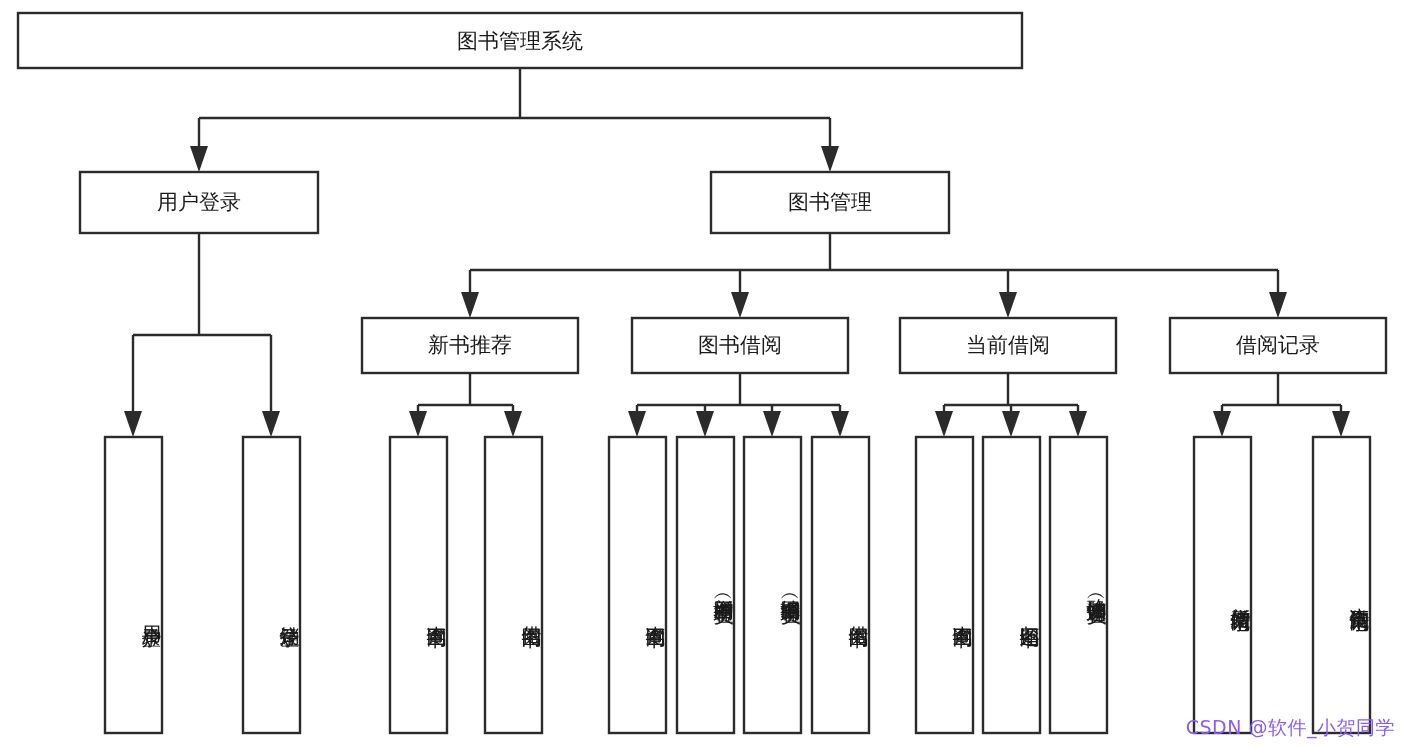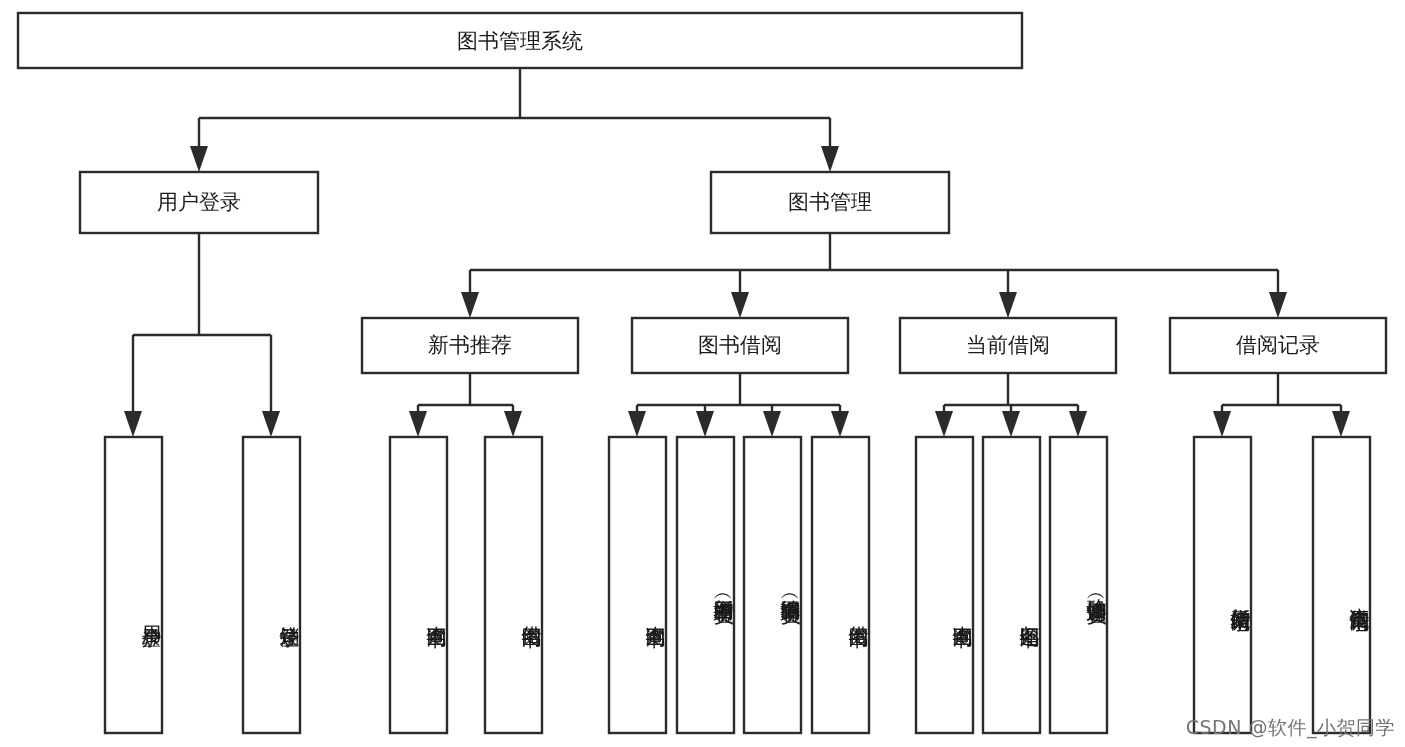--- a/index.html
+++ b/index.html
@@ -61,21 +61,21 @@
     display: flex;
     align-items: flex-start;
     justify-content: center;
   }
   .watermark {
     position: absolute;
     right: 10px;
     bottom: 6px;
     font-family: "DejaVu Sans", "Liberation Sans", sans-serif;
     font-size: 19px;
-    color: #737373;
+    color: #8b5cf6;
     white-space: nowrap;
     letter-spacing: 0.5px;
   }
 </style>
 </head>
 <body>
 
 <div id="diagram-root">
 
   <svg class="flow" viewBox="0 0 1405 747">

